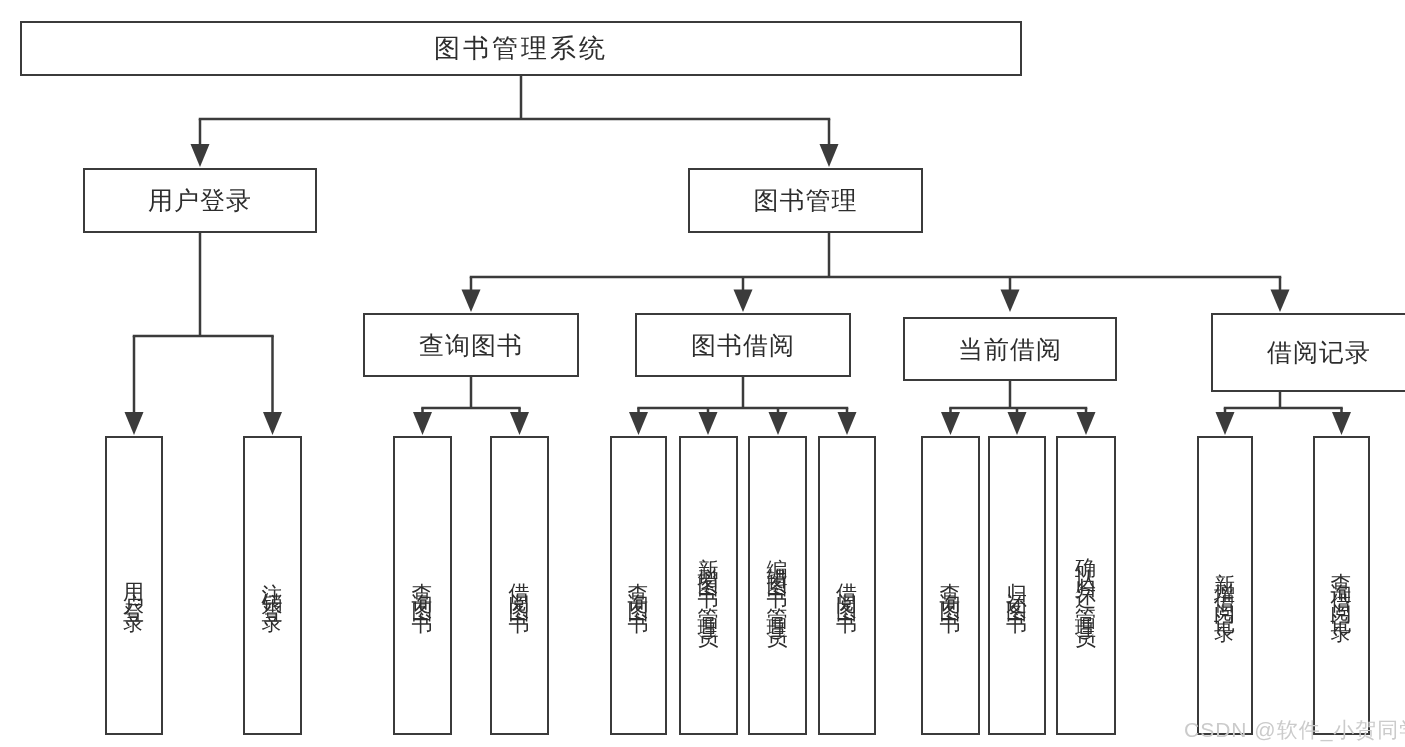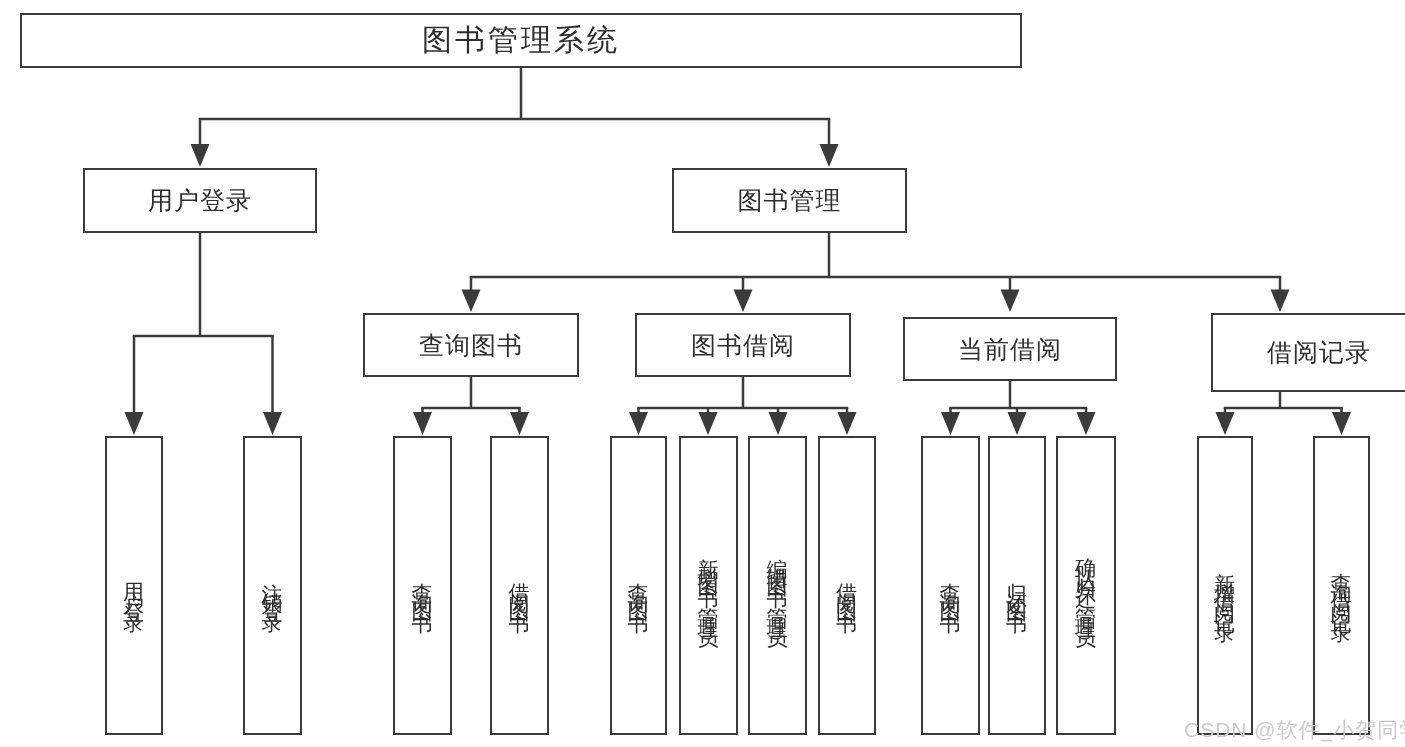--- a/index.html
+++ b/index.html
@@ -21,21 +21,21 @@
     box-sizing: border-box;
     background: #ffffff;
     border: 2px solid #3b3b3b;
     display: flex;
     align-items: center;
     justify-content: center;
     color: #2d2d2d;
     z-index: 2;
   }
   .nh { font-size: 25px; letter-spacing: 1px; white-space: nowrap; }
-  .nh.root { font-size: 30px; letter-spacing: 3px; }
+  .nh.root { font-size: 26px; letter-spacing: 3px; margin-top: 8px; }
   .nv {
     writing-mode: vertical-rl;
     font-size: 21px;
     letter-spacing: 10px;
     line-height: 1;
   }
   .watermark {
     position: absolute;
     left: 1184px;
     top: 716px;
@@ -111,21 +111,21 @@
     <line x1="1225" y1="408" x2="1341.5" y2="408" stroke-linecap="square"></line>
     <line x1="1225" y1="408" x2="1225" y2="418"></line>
     <line x1="1341.5" y1="408" x2="1341.5" y2="418"></line>
     <polygon points="1215.5,412 1234.5,412 1225,435"></polygon>
     <polygon points="1332,412 1351,412 1341.5,435"></polygon>
   </svg>
 
   <div class="node nh root" style="left:20px; top:13px; width:1002px; height:55px;">图书管理系统</div>
 
   <div class="node nh" style="left:83px; top:168px; width:234px; height:65px;">用户登录</div>
-  <div class="node nh" style="left:672px; top:168px; width:235px; height:65px;">图书管理</div>
+  <div class="node nh" style="left:688px; top:168px; width:235px; height:65px;">图书管理</div>
 
   <div class="node nh" style="left:363px; top:313px; width:216px; height:64px;">查询图书</div>
   <div class="node nh" style="left:635px; top:313px; width:216px; height:64px;font-family:Liberation Mono, monospace;">图书借阅</div>
   <div class="node nh" style="left:903px; top:317px; width:214px; height:64px;">当前借阅</div>
   <div class="node nh" style="left:1211px; top:313px; width:216px; height:79px;">借阅记录</div>
 
   <div class="node nv" style="left:105px; top:436px; width:58px; height:299px;">用户登录</div>
   <div class="node nv" style="left:243px; top:436px; width:59px; height:299px;">注销登录</div>
 
   <div class="node nv" style="left:393px; top:436px; width:59px; height:299px;">查询图书</div>

